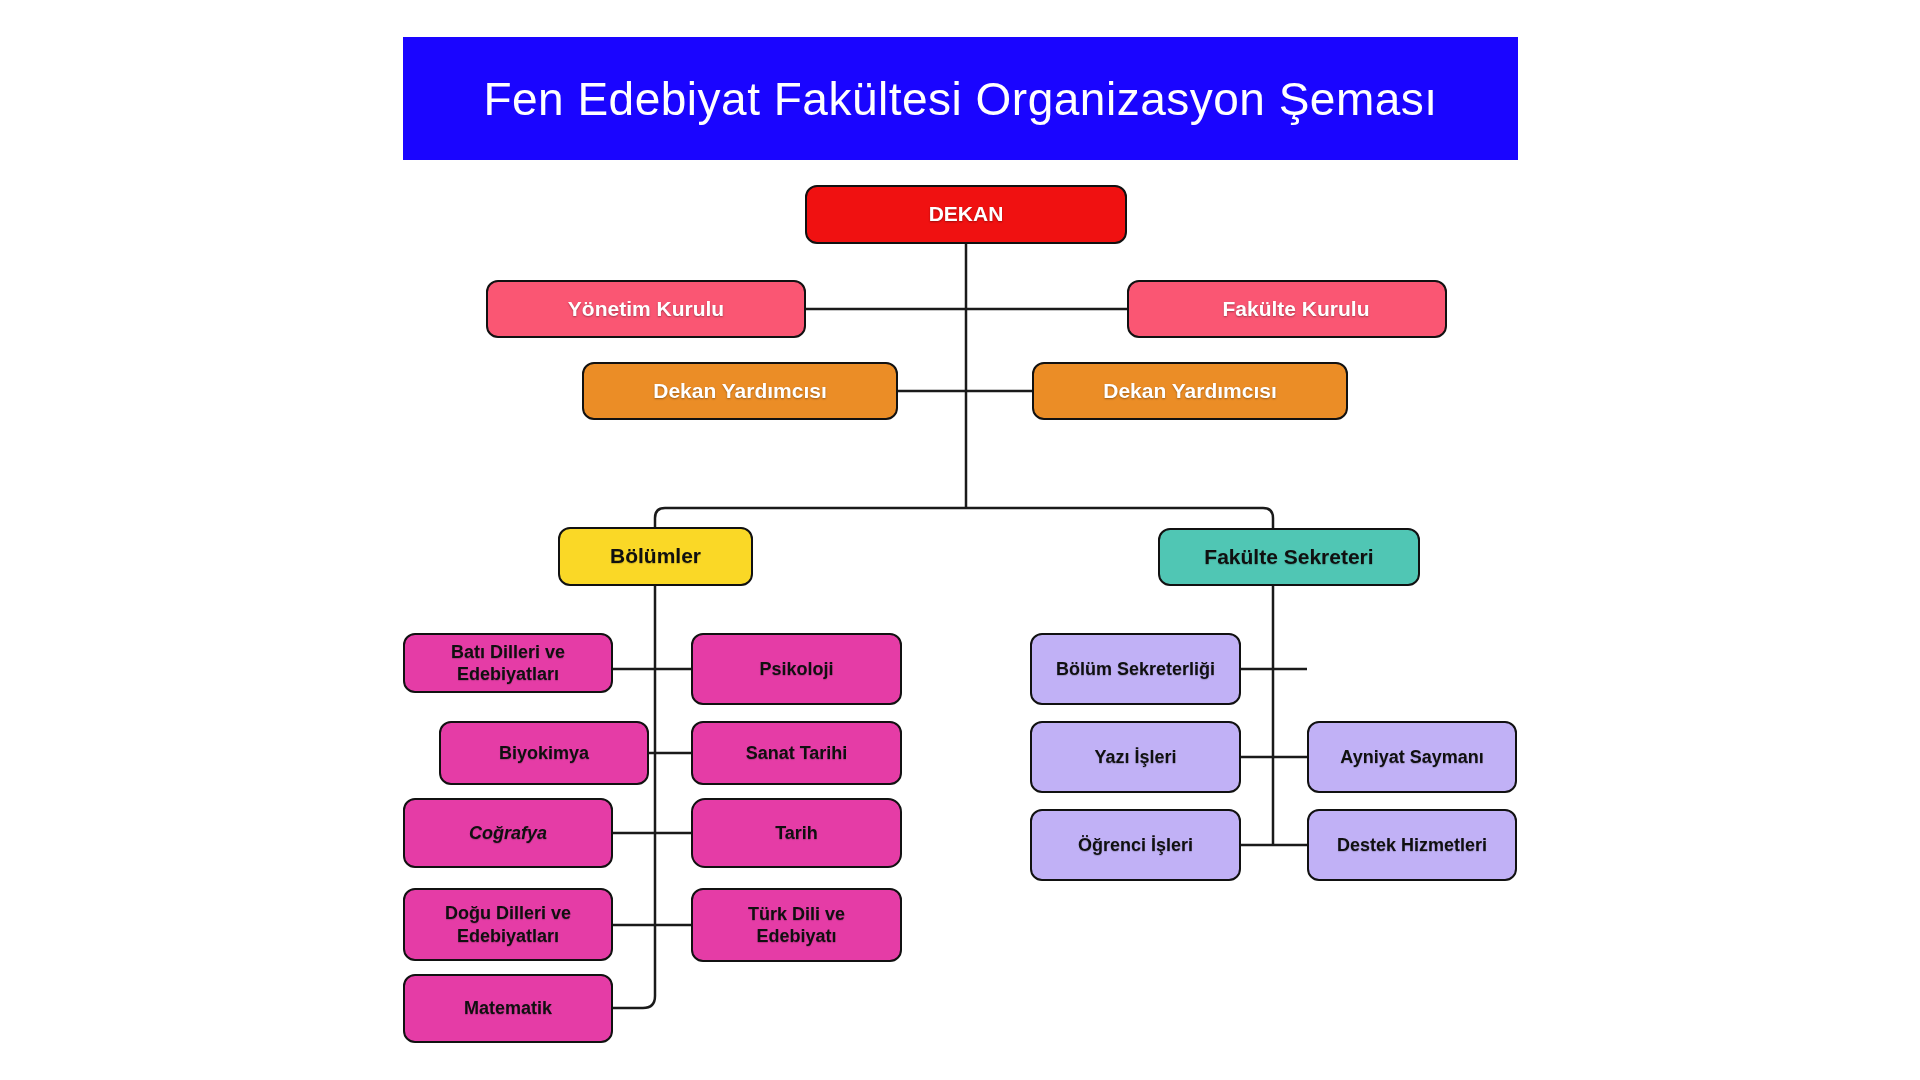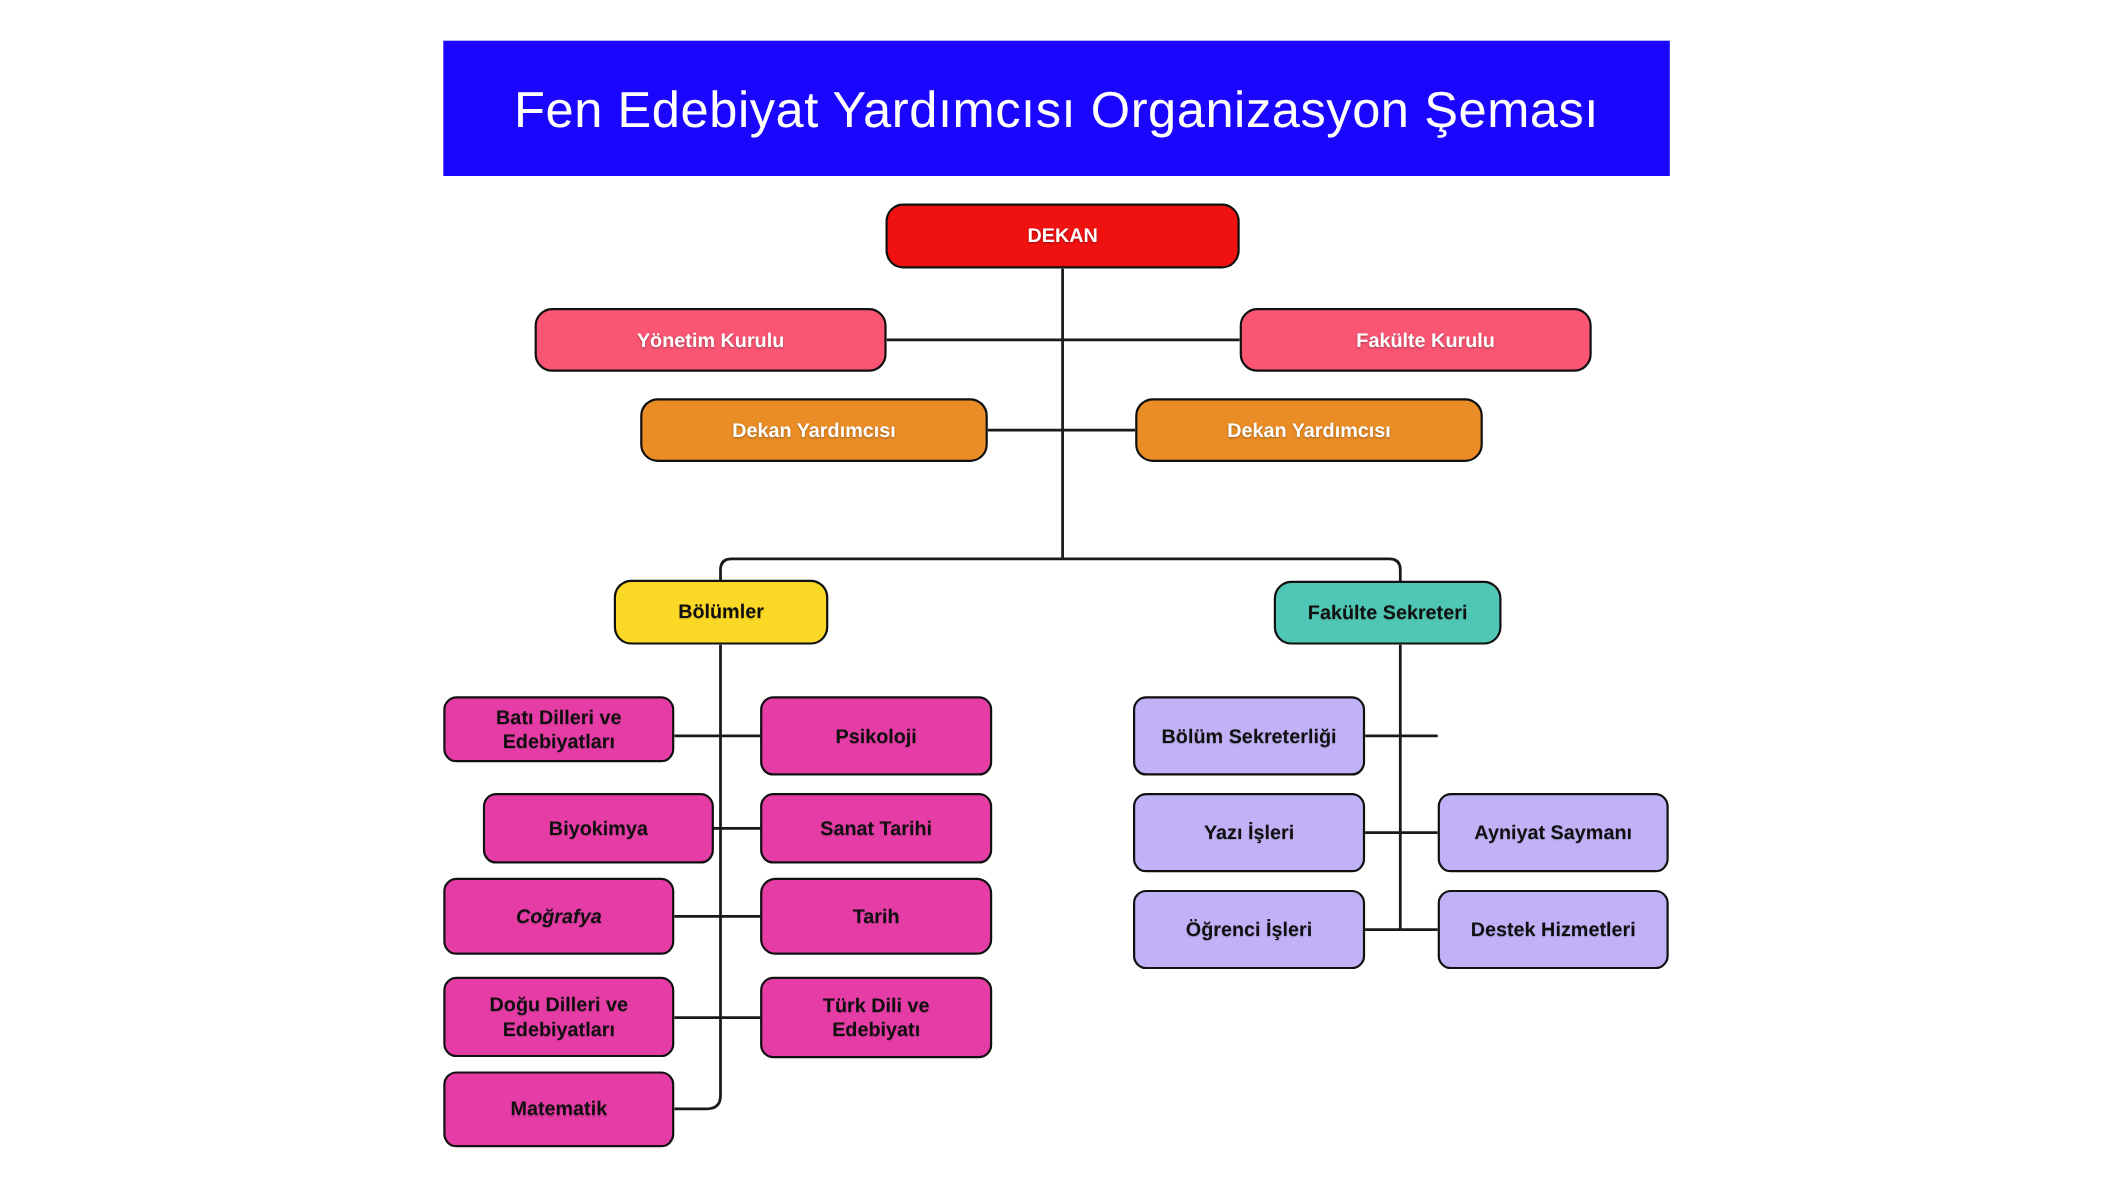--- a/index.html
+++ b/index.html
@@ -39,21 +39,21 @@
     border: 2.5px solid #111111;
     border-radius: 12px;
     display: flex;
     align-items: center;
     justify-content: center;
     text-align: center;
     font-weight: 700;
     line-height: 1.25;
     padding: 0 14px;
   }
-  .node.big { font-size: 18px; border-radius: 16px; }
+  .node.big { font-size: 21px; }
   .node.small { font-size: 18px; }
   .white-text { color: #ffffff; text-shadow: 0 1px 2px rgba(0,0,0,0.35); }
   .black-text { color: #101010; text-shadow: 0 1px 1px rgba(0,0,0,0.18); }
   .dekan   { background: #f01111; }
   .kurul   { background: #fa5673; }
   .yardimci{ background: #eb8d26; }
   .bolumler{ background: #fad826; }
   .sekreter{ background: #50c6b4; }
   .dept    { background: #e53ca6; }
   .unit    { background: #c1b1f6; }
@@ -75,36 +75,36 @@
       <path d="M613 833 L691 833"></path>
       <path d="M613 925 L691 925"></path>
       <path d="M1273 586 L1273 845"></path>
       <path d="M1241 669 L1307 669"></path>
       <path d="M1241 757 L1307 757"></path>
       <path d="M1241 845 L1307 845"></path>
     </g>
   </svg>
 
   <div class="header">
-    <div class="title">Fen Edebiyat Yardımcısı Organizasyon Şeması</div>
+    <div class="title">Fen Edebiyat Fakültesi Organizasyon Şeması</div>
   </div>
 
   <div class="node big dekan white-text" style="left:805px; top:185px; width:322px; height:59px;">DEKAN</div>
 
   <div class="node big kurul white-text" style="left:486px; top:280px; width:320px; height:58px;">Yönetim Kurulu</div>
 
   <div class="node big kurul white-text" style="left:1127px; top:280px; width:320px; height:58px;padding-left:32px;">Fakülte Kurulu</div>
 
   <div class="node big yardimci white-text" style="left:582px; top:362px; width:316px; height:58px;">Dekan Yardımcısı</div>
 
   <div class="node big yardimci white-text" style="left:1032px; top:362px; width:316px; height:58px;">Dekan Yardımcısı</div>
 
   <div class="node big bolumler black-text" style="left:558px; top:527px; width:195px; height:59px;">Bölümler</div>
 
-  <div class="node big sekreter black-text" style="left:1158px; top:528px; width:207px; height:58px;">Fakülte Sekreteri</div>
+  <div class="node big sekreter black-text" style="left:1158px; top:528px; width:262px; height:58px;">Fakülte Sekreteri</div>
 
   <div class="node small dept black-text" style="left:403px; top:633px; width:210px; height:60px;">Batı Dilleri ve Edebiyatları</div>
 
   <div class="node small dept black-text" style="left:691px; top:633px; width:211px; height:72px;">Psikoloji</div>
 
   <div class="node small dept black-text" style="left:403px; top:721px; width:210px; height:64px;margin-left:36px;">Biyokimya</div>
 
   <div class="node small dept black-text" style="left:691px; top:721px; width:211px; height:64px;">Sanat Tarihi</div>
 
   <div class="node small dept black-text" style="left:403px; top:798px; width:210px; height:70px;font-style:italic;">Coğrafya</div>

